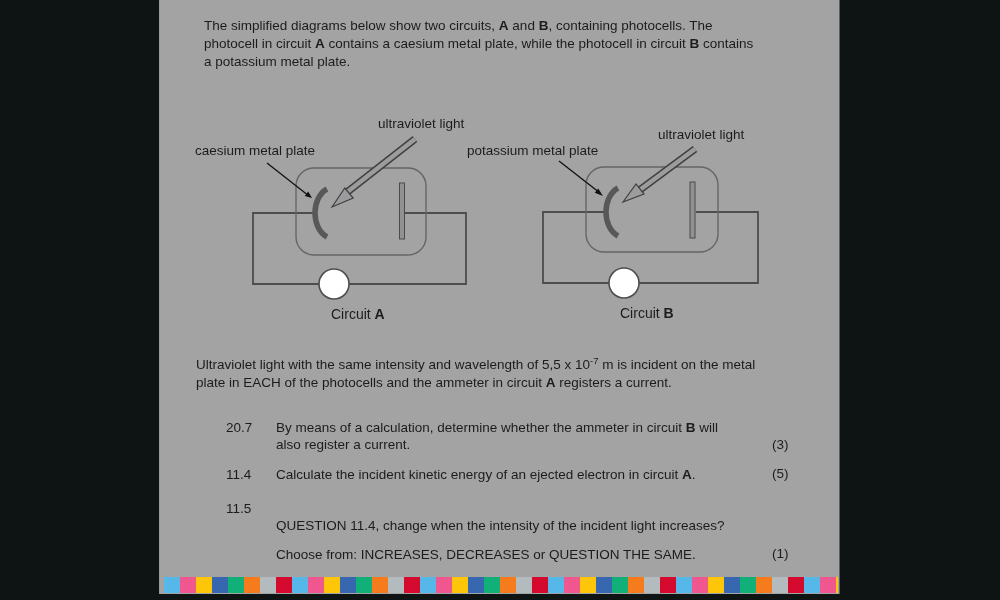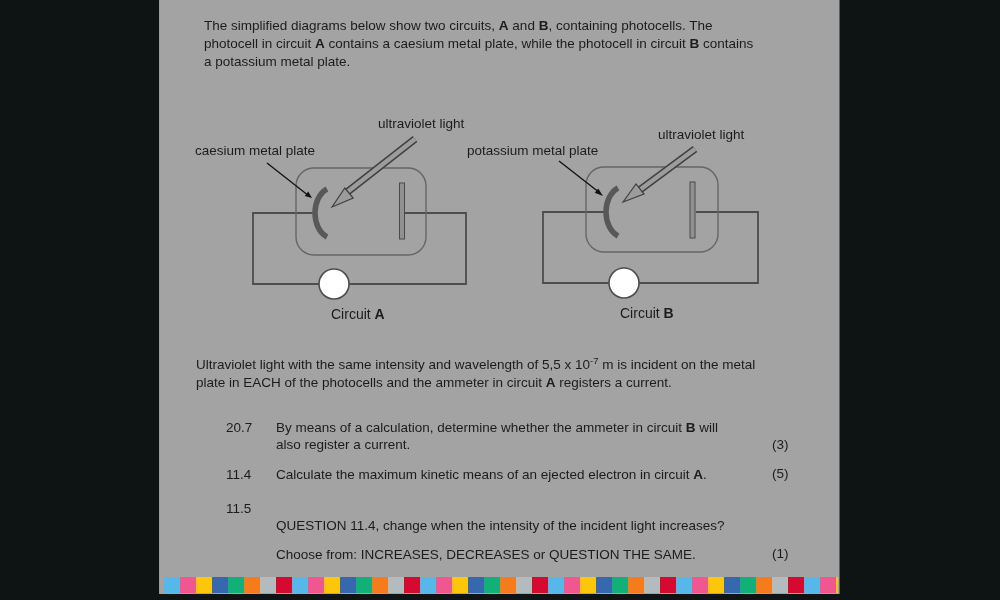--- a/index.html
+++ b/index.html
@@ -76,21 +76,21 @@
     <div class="caption" style="left:171px;top:306px;"><span>Circuit </span><span style="font-weight: 700;">A</span></div>
     <div class="caption" style="left:460px;top:305px;"><span>Circuit </span><span style="font-weight: 700;">B</span></div>
 
     <div class="txt" style="left:36px;top:356px;width:625px;"><span>Ultraviolet light with the same intensity and wavelength of 5,5 x 10</span><sup>-7</sup><span> m is incident on the metal</span><br><span>plate in EACH of the photocells and the ammeter in circuit </span><span style="font-weight: 700;">A</span><span> registers a current.</span></div>
 
     <div class="txt q-line" style="left:66px;top:419px;">20.7</div>
     <div class="txt q-line" style="left:116px;top:419px;width:500px;"><span>By means of a calculation, determine whether the ammeter in circuit </span><span style="font-weight: 700;">B</span><span> will</span><br><span>also register a current.</span></div>
     <div class="marks" style="left:612px;top:437px;">(3)</div>
 
     <div class="txt q-line" style="left:66px;top:466px;">11.4</div>
-    <div class="txt q-line" style="left:116px;top:466px;width:500px;"><span>Calculate the maximum kinetic means of an ejected electron in circuit </span><span style="font-weight: 700;">A</span><span>.</span></div>
+    <div class="txt q-line" style="left:116px;top:466px;width:500px;"><span>Calculate the incident kinetic energy of an ejected electron in circuit </span><span style="font-weight: 700;">A</span><span>.</span></div>
     <div class="marks" style="left:612px;top:466px;">(5)</div>
 
     <div class="txt q-line" style="left:66px;top:500px;">11.5</div>
     <div class="txt q-line" style="left:116px;top:500px;width:500px;"><br><span>QUESTION 11.4, change when the intensity of the incident light increases?</span></div>
 
     <div class="txt q-line" style="left:116px;top:546px;width:500px;"><span>Choose from: INCREASES, DECREASES or QUESTION THE SAME.</span></div>
     <div class="marks" style="left:612px;top:546px;">(1)</div>
 
     <div class="bar">
         <div class="bar-seg" style="background: rgb(86, 184, 232);"></div>

